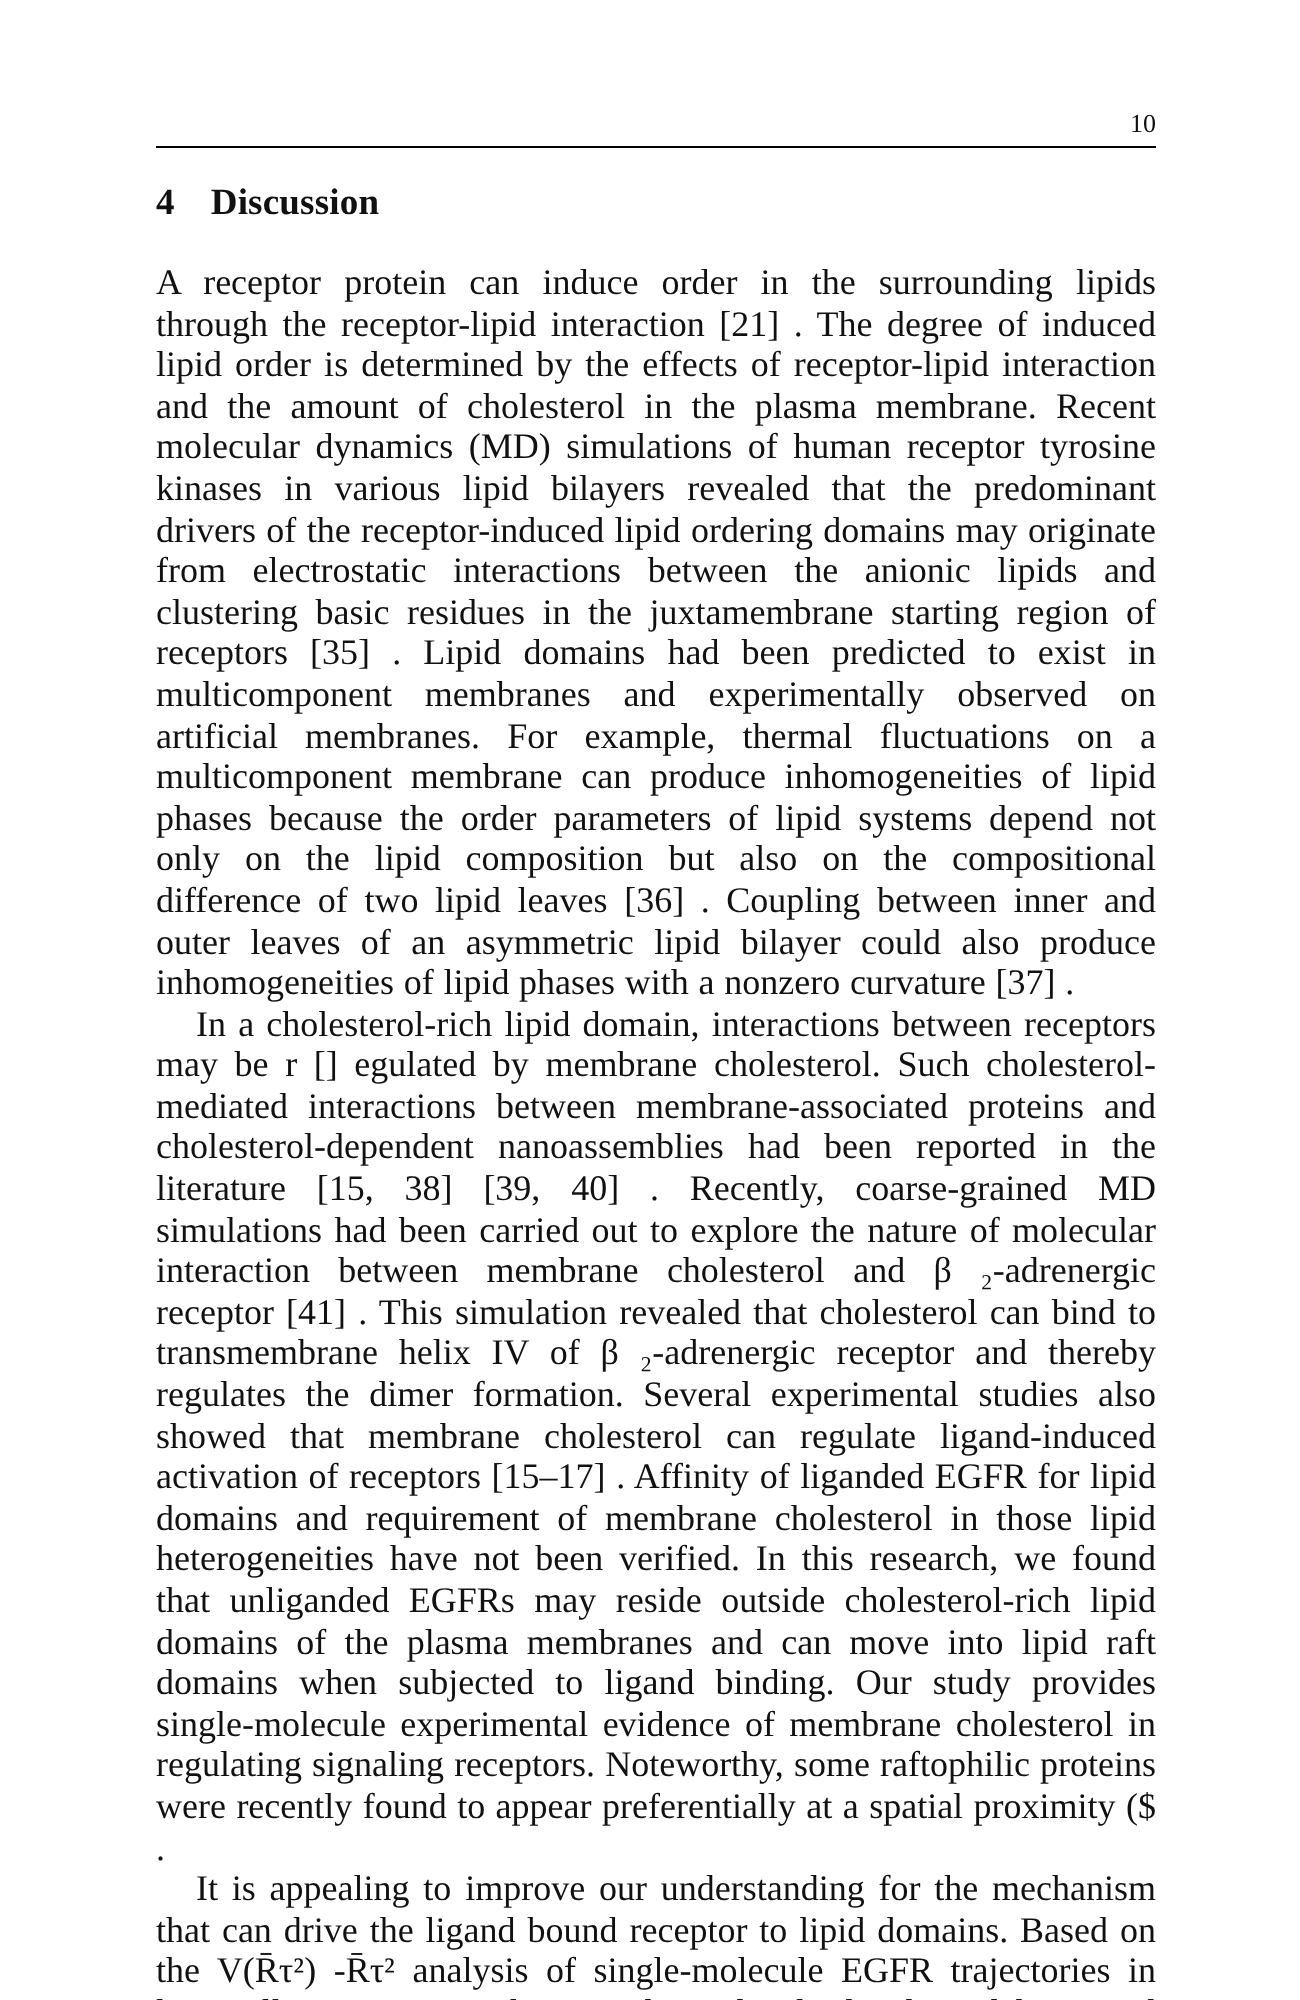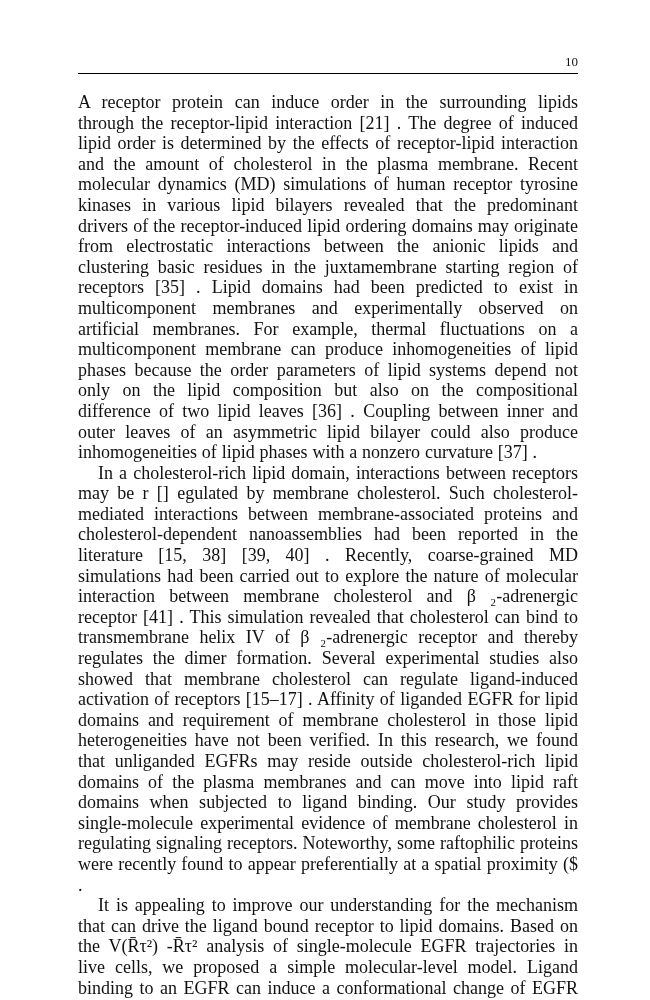--- a/index.html
+++ b/index.html
@@ -69,20 +69,23 @@
 </head>
 <body>
 
 <div class="page">
   <div class="content-col">
 
     <div class="page-number">10</div>
 
     <hr class="header-rule">
 
+    <div class="section-heading">
+      <span class="section-number">4</span><span>Discussion</span>
+    </div>
 
     <div class="body-text">
       <p>A receptor protein can induce order in the surrounding lipids through the receptor-lipid interaction [21] . The degree of induced lipid order is determined by the effects of receptor-lipid interaction and the amount of cholesterol in the plasma membrane. Recent molecular dynamics (MD) simulations of human receptor tyrosine kinases in various lipid bilayers revealed that the predominant drivers of the receptor-induced lipid ordering domains may originate from electrostatic interactions between the anionic lipids and clustering basic residues in the juxtamembrane starting region of receptors [35] . Lipid domains had been predicted to exist in multicomponent membranes and experimentally observed on artificial membranes. For example, thermal fluctuations on a multicomponent membrane can produce inhomogeneities of lipid phases because the order parameters of lipid systems depend not only on the lipid composition but also on the compositional difference of two lipid leaves [36] . Coupling between inner and outer leaves of an asymmetric lipid bilayer could also produce inhomogeneities of lipid phases with a nonzero curvature [37] .</p>
       <p class="indented">In a cholesterol-rich lipid domain, interactions between receptors may be r [] egulated by membrane cholesterol. Such cholesterol-mediated interactions between membrane-associated proteins and cholesterol-dependent nanoassemblies had been reported in the literature [15, 38] [39, 40] . Recently, coarse-grained MD simulations had been carried out to explore the nature of molecular interaction between membrane cholesterol and β ₂-adrenergic receptor [41] . This simulation revealed that cholesterol can bind to transmembrane helix IV of β ₂-adrenergic receptor and thereby regulates the dimer formation. Several experimental studies also showed that membrane cholesterol can regulate ligand-induced activation of receptors [15–17] . Affinity of liganded EGFR for lipid domains and requirement of membrane cholesterol in those lipid heterogeneities have not been verified. In this research, we found that unliganded EGFRs may reside outside cholesterol-rich lipid domains of the plasma membranes and can move into lipid raft domains when subjected to ligand binding. Our study provides single-molecule experimental evidence of membrane cholesterol in regulating signaling receptors. Noteworthy, some raftophilic proteins were recently found to appear preferentially at a spatial proximity ($ .</p>
       <p class="indented">It is appealing to improve our understanding for the mechanism that can drive the ligand bound receptor to lipid domains. Based on the V(R̄τ²) -R̄τ² analysis of single-molecule EGFR trajectories in live cells, we proposed a simple molecular-level model. Ligand binding to an EGFR can induce a conformational change of EGFR that may expose some residues with high cholesterol affinity. Thereby, liganded EGFRs may provoke an aggregate of their neighboring raft lipids (such as GM1) to form a cholesterol-rich lipid domain. Figure 7 presents a schematic representation (center) of correlated EGFRs (green) in a cholesterol-rich (yellow) lipid domain. Without membrane cholesterol (right schematic of Figure 7 ), a deterministic dimerization interaction dominates, which causes the V(R̄τ²) value to be increased to higher than 10 as shown in Fig. 6 f. Liganded EGFR can also be attracted to an existing lipid domain. As pointed out above that coupling between inner and outer leaves of an asymmetric lipid bilayer could produce inhomogeneities of lipid phases with a nonzero curvature [37] . Such membrane deformations could affect the movements of liganded receptors with the deformed lipids. Because the</p>
     </div>
 
   </div>
 </div>
 

